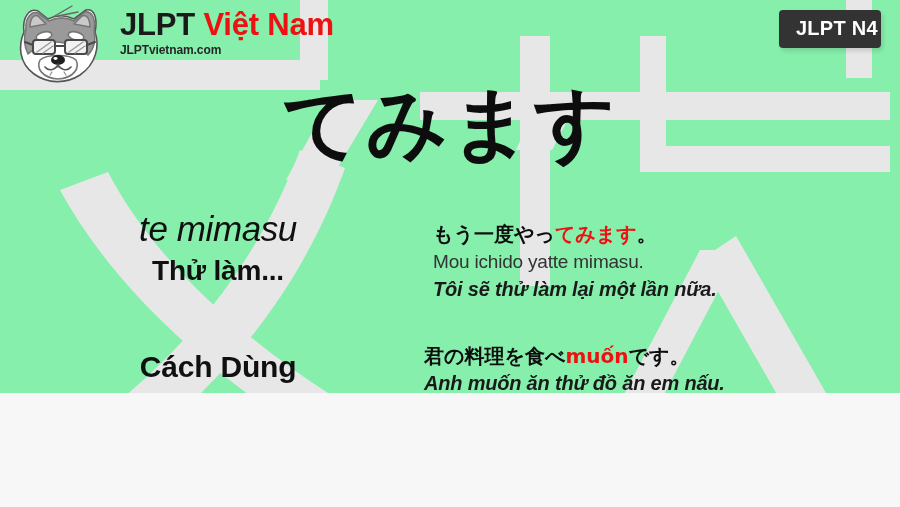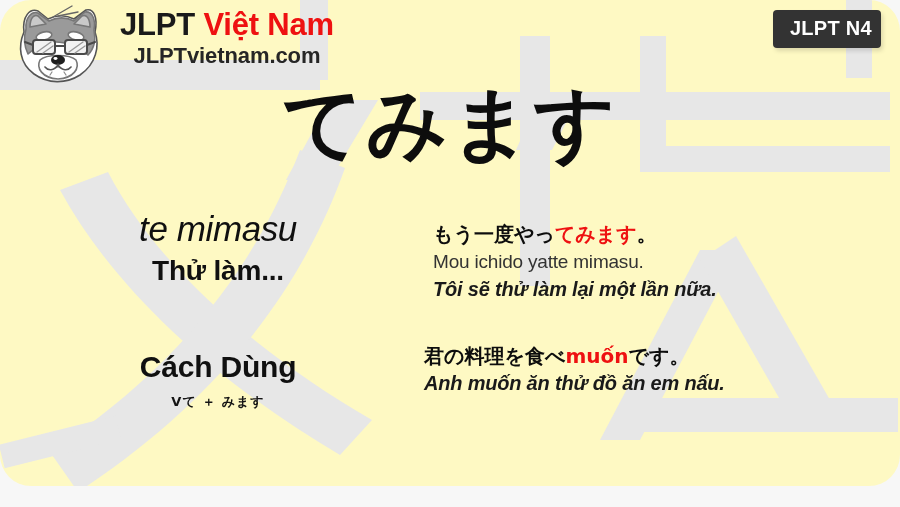--- a/index.html
+++ b/index.html
@@ -12,24 +12,23 @@
     height: 507px;
     overflow: hidden;
     background: #f7f7f7;
     font-family: "Liberation Sans", "DejaVu Sans", sans-serif;
     -webkit-font-smoothing: antialiased;
   }
 
   #page {
     position: relative;
     width: 900px;
-    height: 486px;
-    background: #fef9c3;
+    height: 393px;
+    background: #86efac;
     overflow: hidden;
-    border-radius: 31px;
   }
 
   
   #watermark {
     position: absolute;
     inset: 0;
     width: 900px;
     height: 507px;
     z-index: 0;
     pointer-events: none;
@@ -65,38 +64,37 @@
     letter-spacing: -0.2px;
     white-space: nowrap;
     color: #1a1a1a;
   }
   #brand-title .brand-red {
     color: #ee1111;
   }
 
   #brand-domain {
     margin-top: 2px;
-    font-size: 22px;
+    font-size: 12px;
     font-weight: bold;
     color: #262626;
     letter-spacing: -0.1px;
     white-space: nowrap;
-    text-align: center;
   }
 
   #level-badge {
     position: absolute;
     right: 19px;
     top: 10px;
     background: #333333;
     color: #ffffff;
     font-size: 20px;
     font-weight: bold;
     letter-spacing: 0.3px;
-    padding: 7px 9px 8px 17px;
+    padding: 7px 3px 8px 17px;
     border-radius: 4px;
     box-shadow: 2px 3px 4px rgba(0,0,0,0.13);
     white-space: nowrap;
   }
 
   
   #headword {
     position: absolute;
     top: 84px;
     left: 0;

